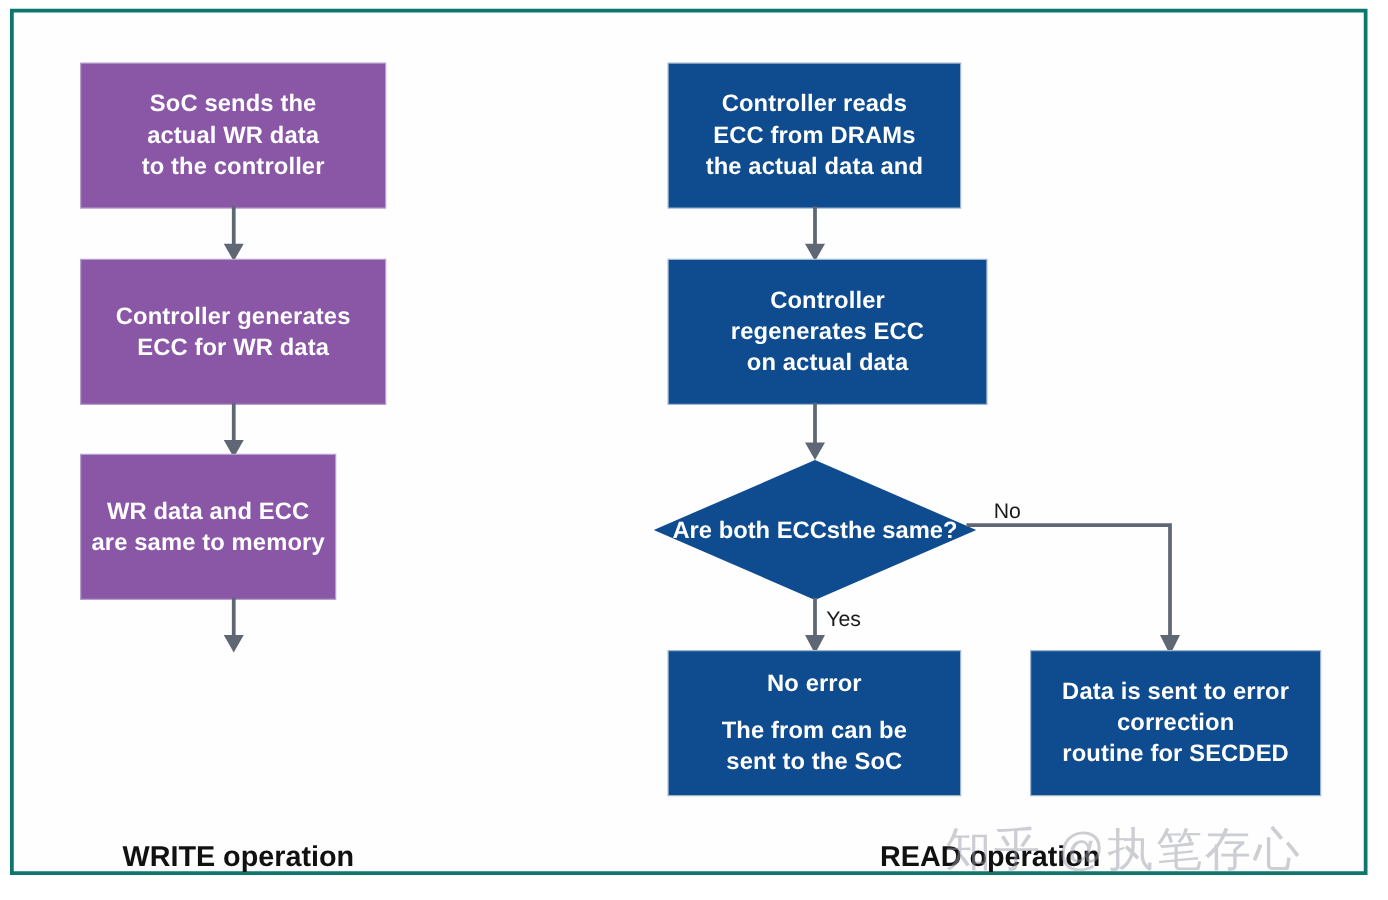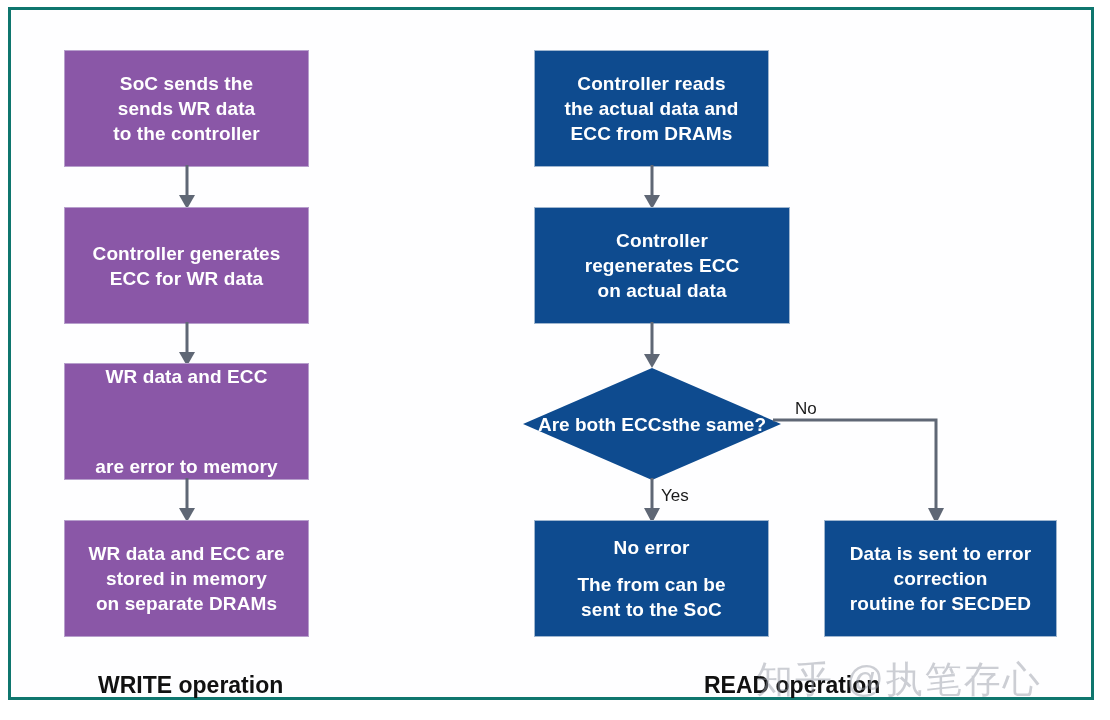--- a/index.html
+++ b/index.html
@@ -109,61 +109,56 @@
   }
 </style>
 </head>
 <body>
 
 <div id="canvas">
   <div id="frame">
 
     <div class="node purple" style="left:54px; top:41px; width:243px; height:115px;">
       <span class="line">SoC sends the</span>
-      <span class="line">sends WR data</span>
+      <span class="line">actual WR data</span>
       <span class="line">to the controller</span>
     </div>
 
     <svg class="connector" style="left:166px; top:155px;" width="20" height="45" viewBox="0 0 20 45">
       <line x1="10" y1="0" x2="10" y2="32" stroke="#5f6775" stroke-width="3"></line>
       <polygon points="2,30 18,30 10,44" fill="#5f6775"></polygon>
     </svg>
 
     <div class="node purple" style="left:54px; top:198px; width:243px; height:115px;">
       <span class="line">Controller generates</span>
       <span class="line">ECC for WR data</span>
     </div>
 
     <svg class="connector" style="left:166px; top:312px;" width="20" height="45" viewBox="0 0 20 45">
       <line x1="10" y1="0" x2="10" y2="32" stroke="#5f6775" stroke-width="3"></line>
       <polygon points="2,30 18,30 10,44" fill="#5f6775"></polygon>
     </svg>
 
-    <div class="node purple" style="left:54px; top:354px; width:243px; height:115px;justify-content:space-between;">
+    <div class="node purple" style="left:54px; top:354px; width:203px; height:115px;">
       <span class="line">WR data and ECC</span>
-      <span class="line">are error to memory</span>
+      <span class="line">are same to memory</span>
     </div>
 
     <svg class="connector" style="left:166px; top:468px;" width="20" height="45" viewBox="0 0 20 45">
       <line x1="10" y1="0" x2="10" y2="32" stroke="#5f6775" stroke-width="3"></line>
       <polygon points="2,30 18,30 10,44" fill="#5f6775"></polygon>
     </svg>
 
-    <div class="node purple" style="left:54px; top:511px; width:243px; height:115px;">
-      <span class="line">WR data and ECC are</span>
-      <span class="line">stored in memory</span>
-      <span class="line">on separate DRAMs</span>
-    </div>
 
     <div class="section-label" style="left:87px; top:662px;">WRITE operation</div>
 
     <div class="node blue" style="left:524px; top:41px; width:233px; height:115px;">
       <span class="line">Controller reads</span>
+      <span class="line">ECC from DRAMs</span>
       <span class="line">the actual data and</span>
-      <span class="line">ECC from DRAMs</span>
     </div>
 
     <svg class="connector" style="left:631px; top:155px;" width="20" height="45" viewBox="0 0 20 45">
       <line x1="10" y1="0" x2="10" y2="32" stroke="#5f6775" stroke-width="3"></line>
       <polygon points="2,30 18,30 10,44" fill="#5f6775"></polygon>
     </svg>
 
     <div class="node blue" style="left:524px; top:198px; width:254px; height:115px;">
       <span class="line">Controller</span>
       <span class="line">regenerates ECC</span>

